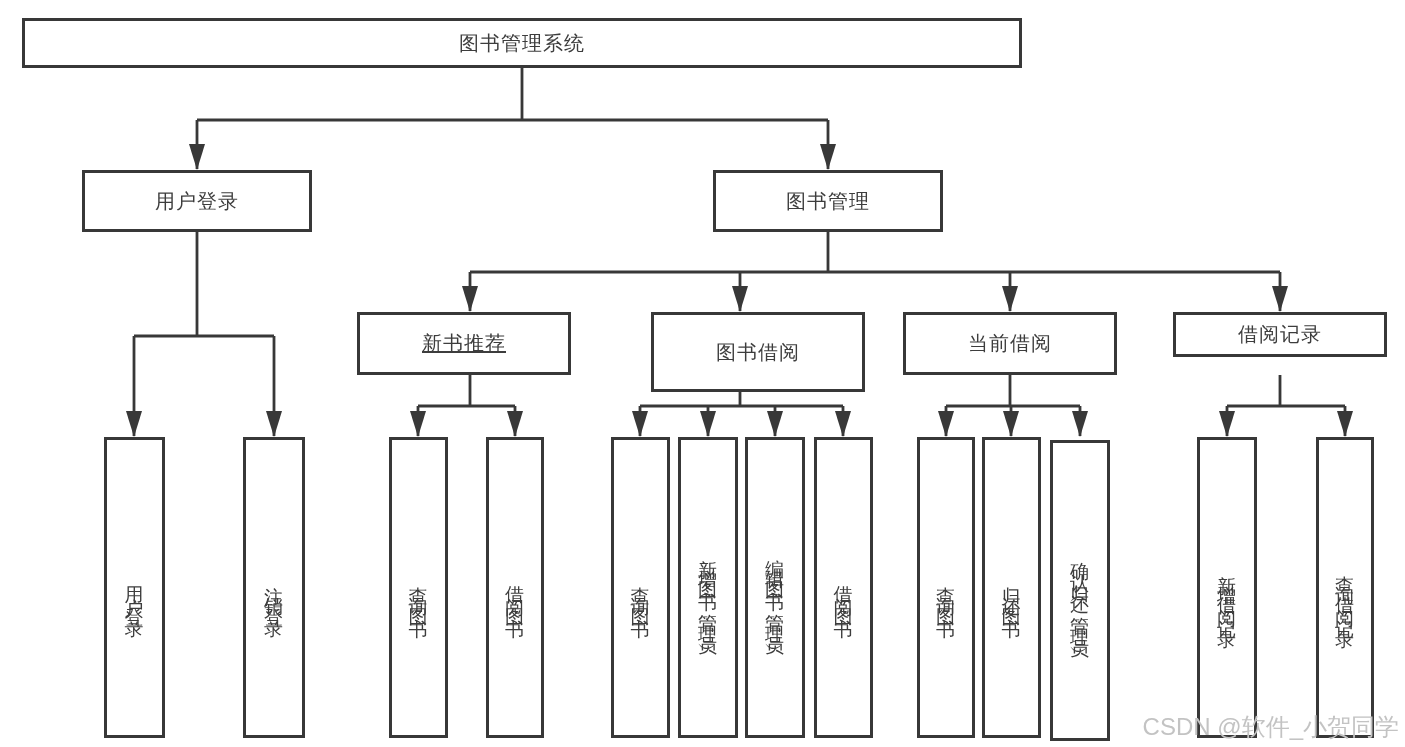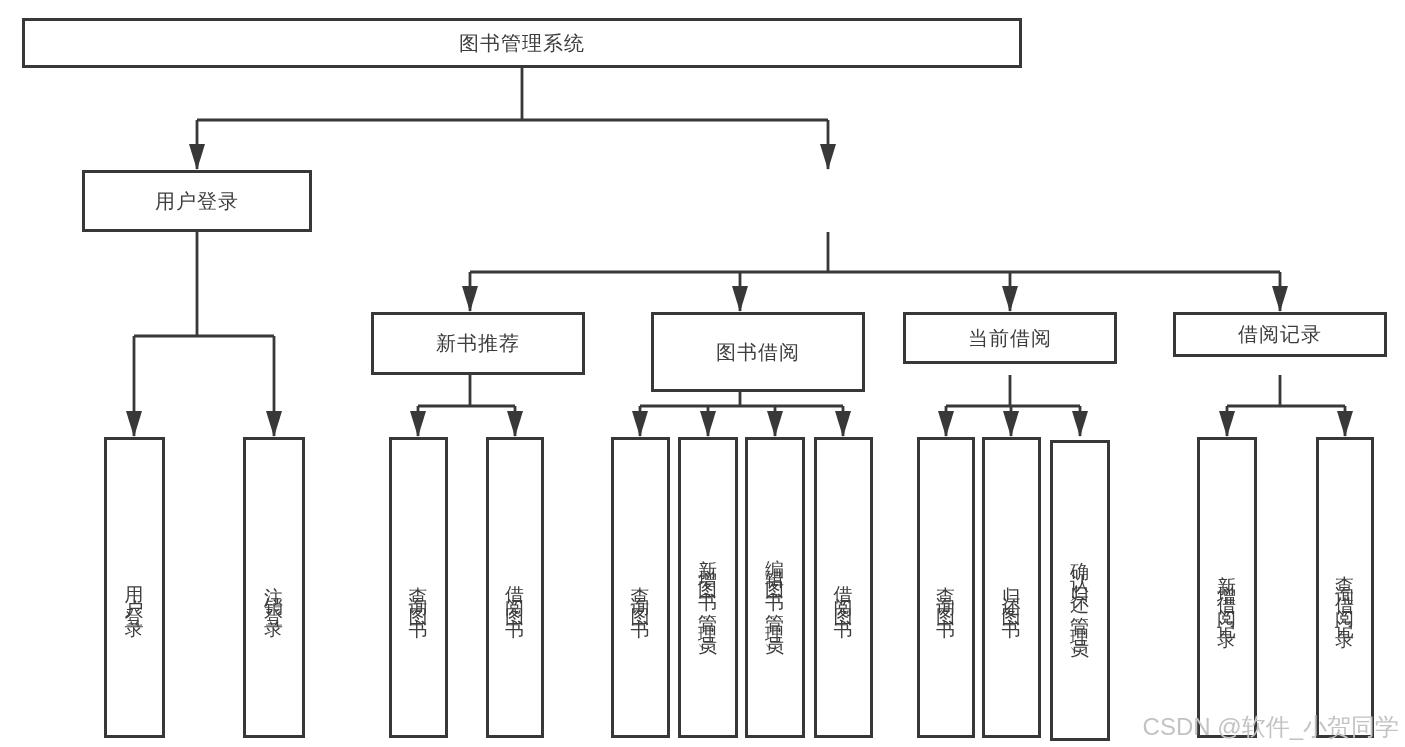--- a/index.html
+++ b/index.html
@@ -107,28 +107,31 @@
     </g>
   </svg>
 
   <div class="node h" style="left:22px;top:18px;width:1000px;height:50px;">
     <span class="lbl">图书管理系统</span>
   </div>
 
   <div class="node h" style="left:82px;top:170px;width:230px;height:62px;">
     <span class="lbl">用户登录</span>
   </div>
+  <div class="node h" style="left:713px;top:170px;width:230px;height:62px;">
+    <span class="lbl">图书管理</span>
+  </div>
 
-  <div class="node h" style="left:371px;top:312px;width:214px;height:63px;">
+  <div class="node h" style="left:357px;top:312px;width:214px;height:63px;text-decoration:underline;">
     <span class="lbl">新书推荐</span>
   </div>
   <div class="node h" style="left:651px;top:312px;width:214px;height:80px;">
     <span class="lbl">图书借阅</span>
   </div>
-  <div class="node h" style="left:903px;top:312px;width:214px;height:52px;">
+  <div class="node h" style="left:903px;top:312px;width:214px;height:63px;">
     <span class="lbl">当前借阅</span>
   </div>
   <div class="node h" style="left:1173px;top:312px;width:214px;height:45px;">
     <span class="lbl">借阅记录</span>
   </div>
 
   <div class="node v" style="left:104px;top:437px;width:61px;height:301px;">
     <span class="lbl">用户登录</span>
   </div>
   <div class="node v" style="left:243px;top:437px;width:62px;height:301px;">

